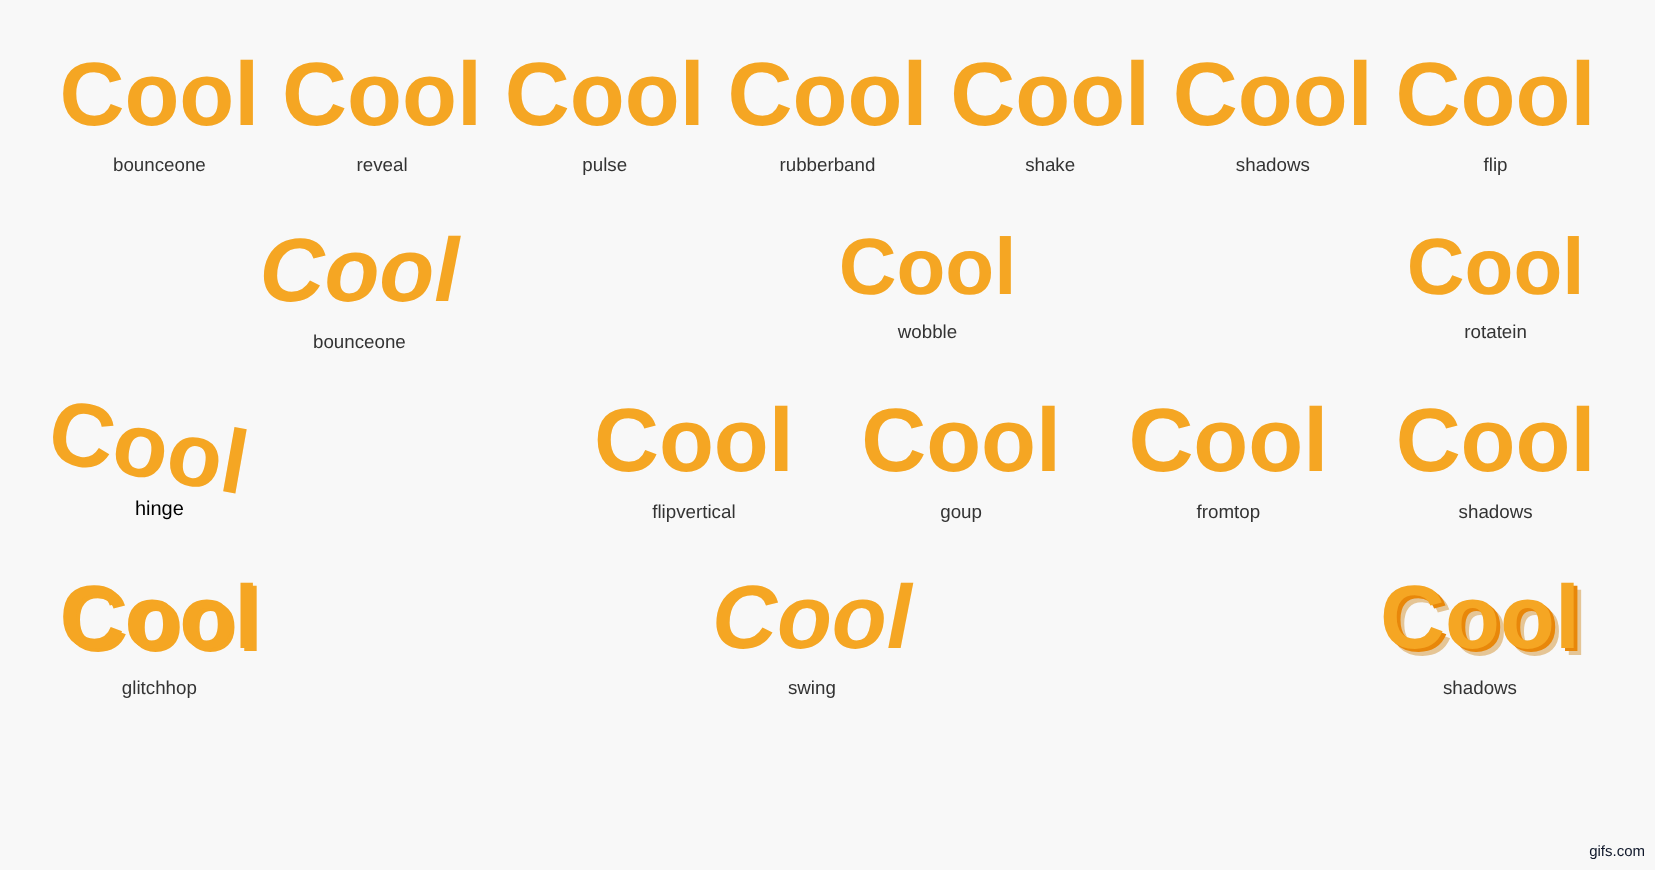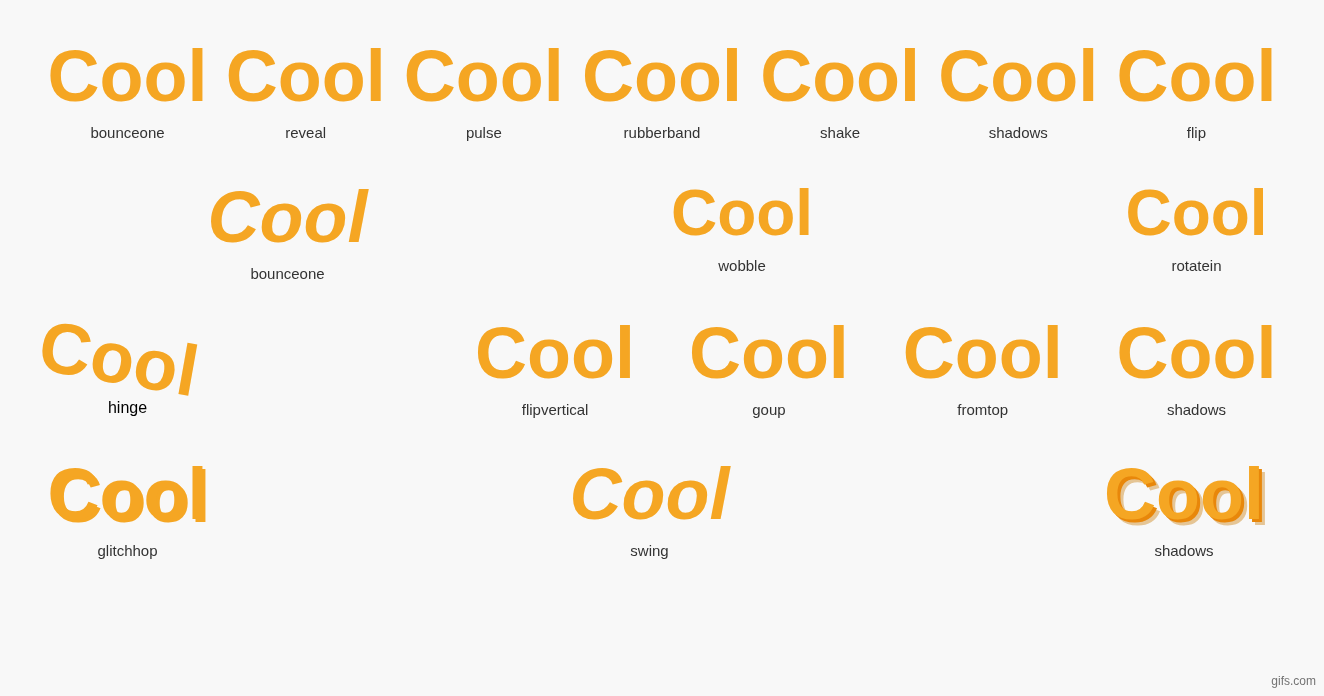--- a/index.html
+++ b/index.html
@@ -103,21 +103,21 @@
       font-weight: 900;
       text-shadow: 3px 3px 0px #e8870a, 6px 6px 0px rgba(200,120,0,0.4);
       font-family: Arial Rounded MT Bold, Arial, sans-serif;
     }
 
     .watermark {
       position: absolute;
       bottom: 8px;
       right: 8px;
       font-size: 12px;
-      color: #737373;
+      color: #0f172a;
       font-family: Arial, sans-serif;
     }
 
     .hinge-container {
       display: flex;
       flex-direction: column;
       align-items: center;
       width: 175px;
       padding: 10px 5px;
       cursor: pointer;

